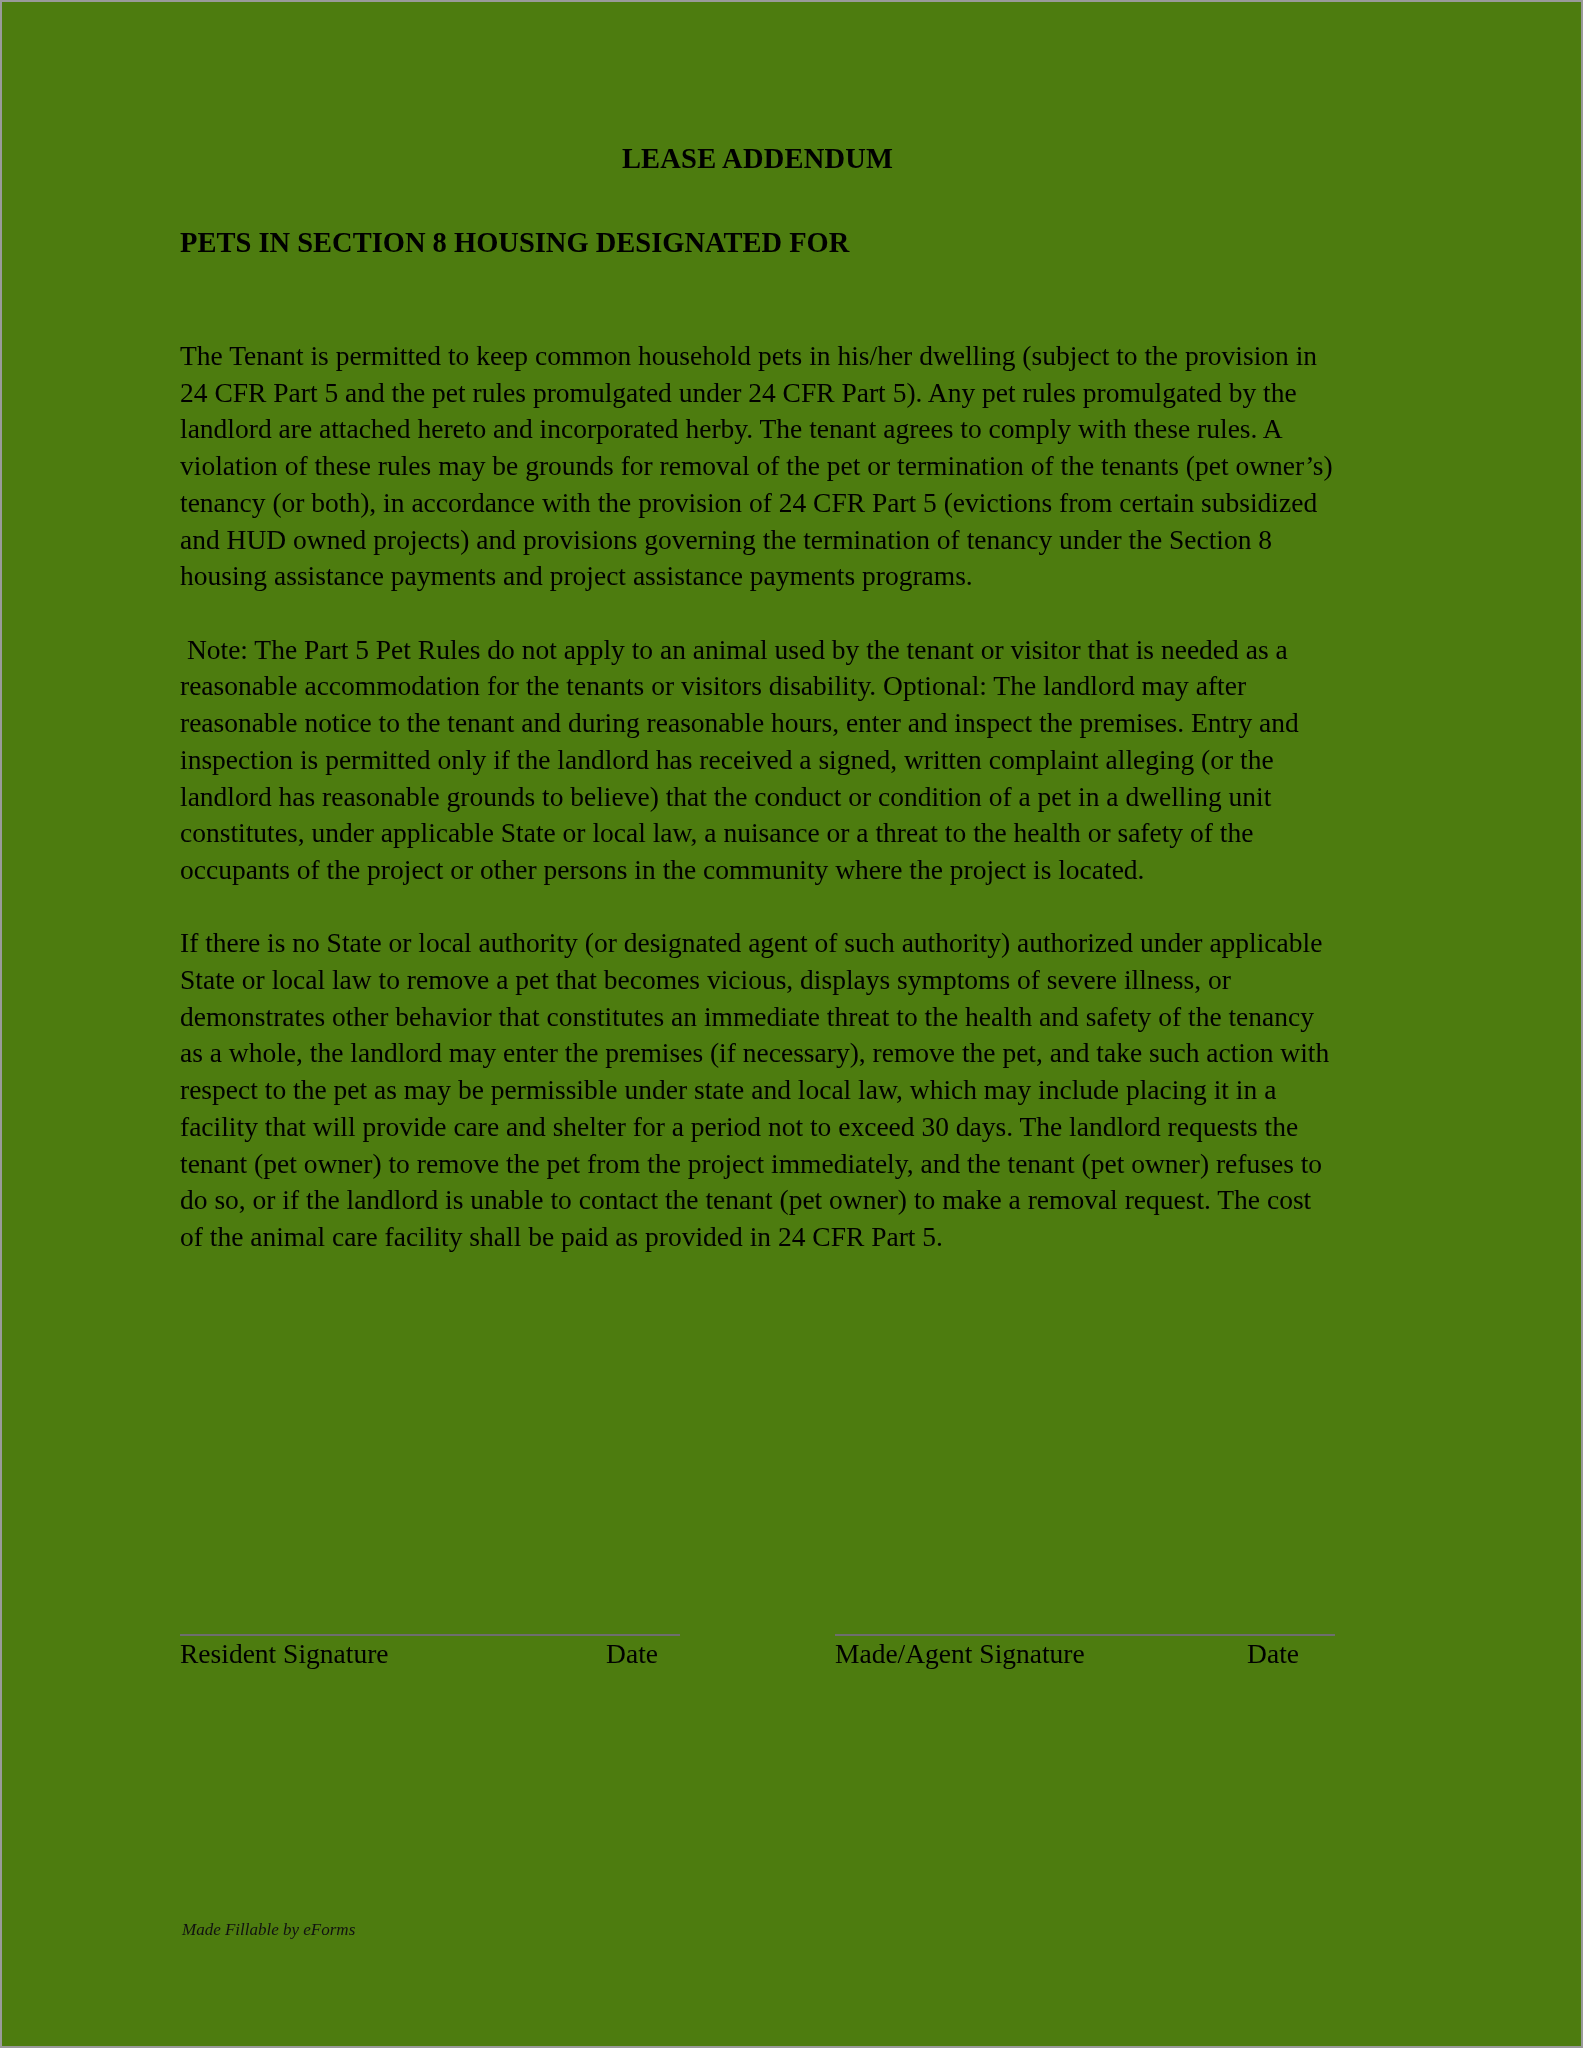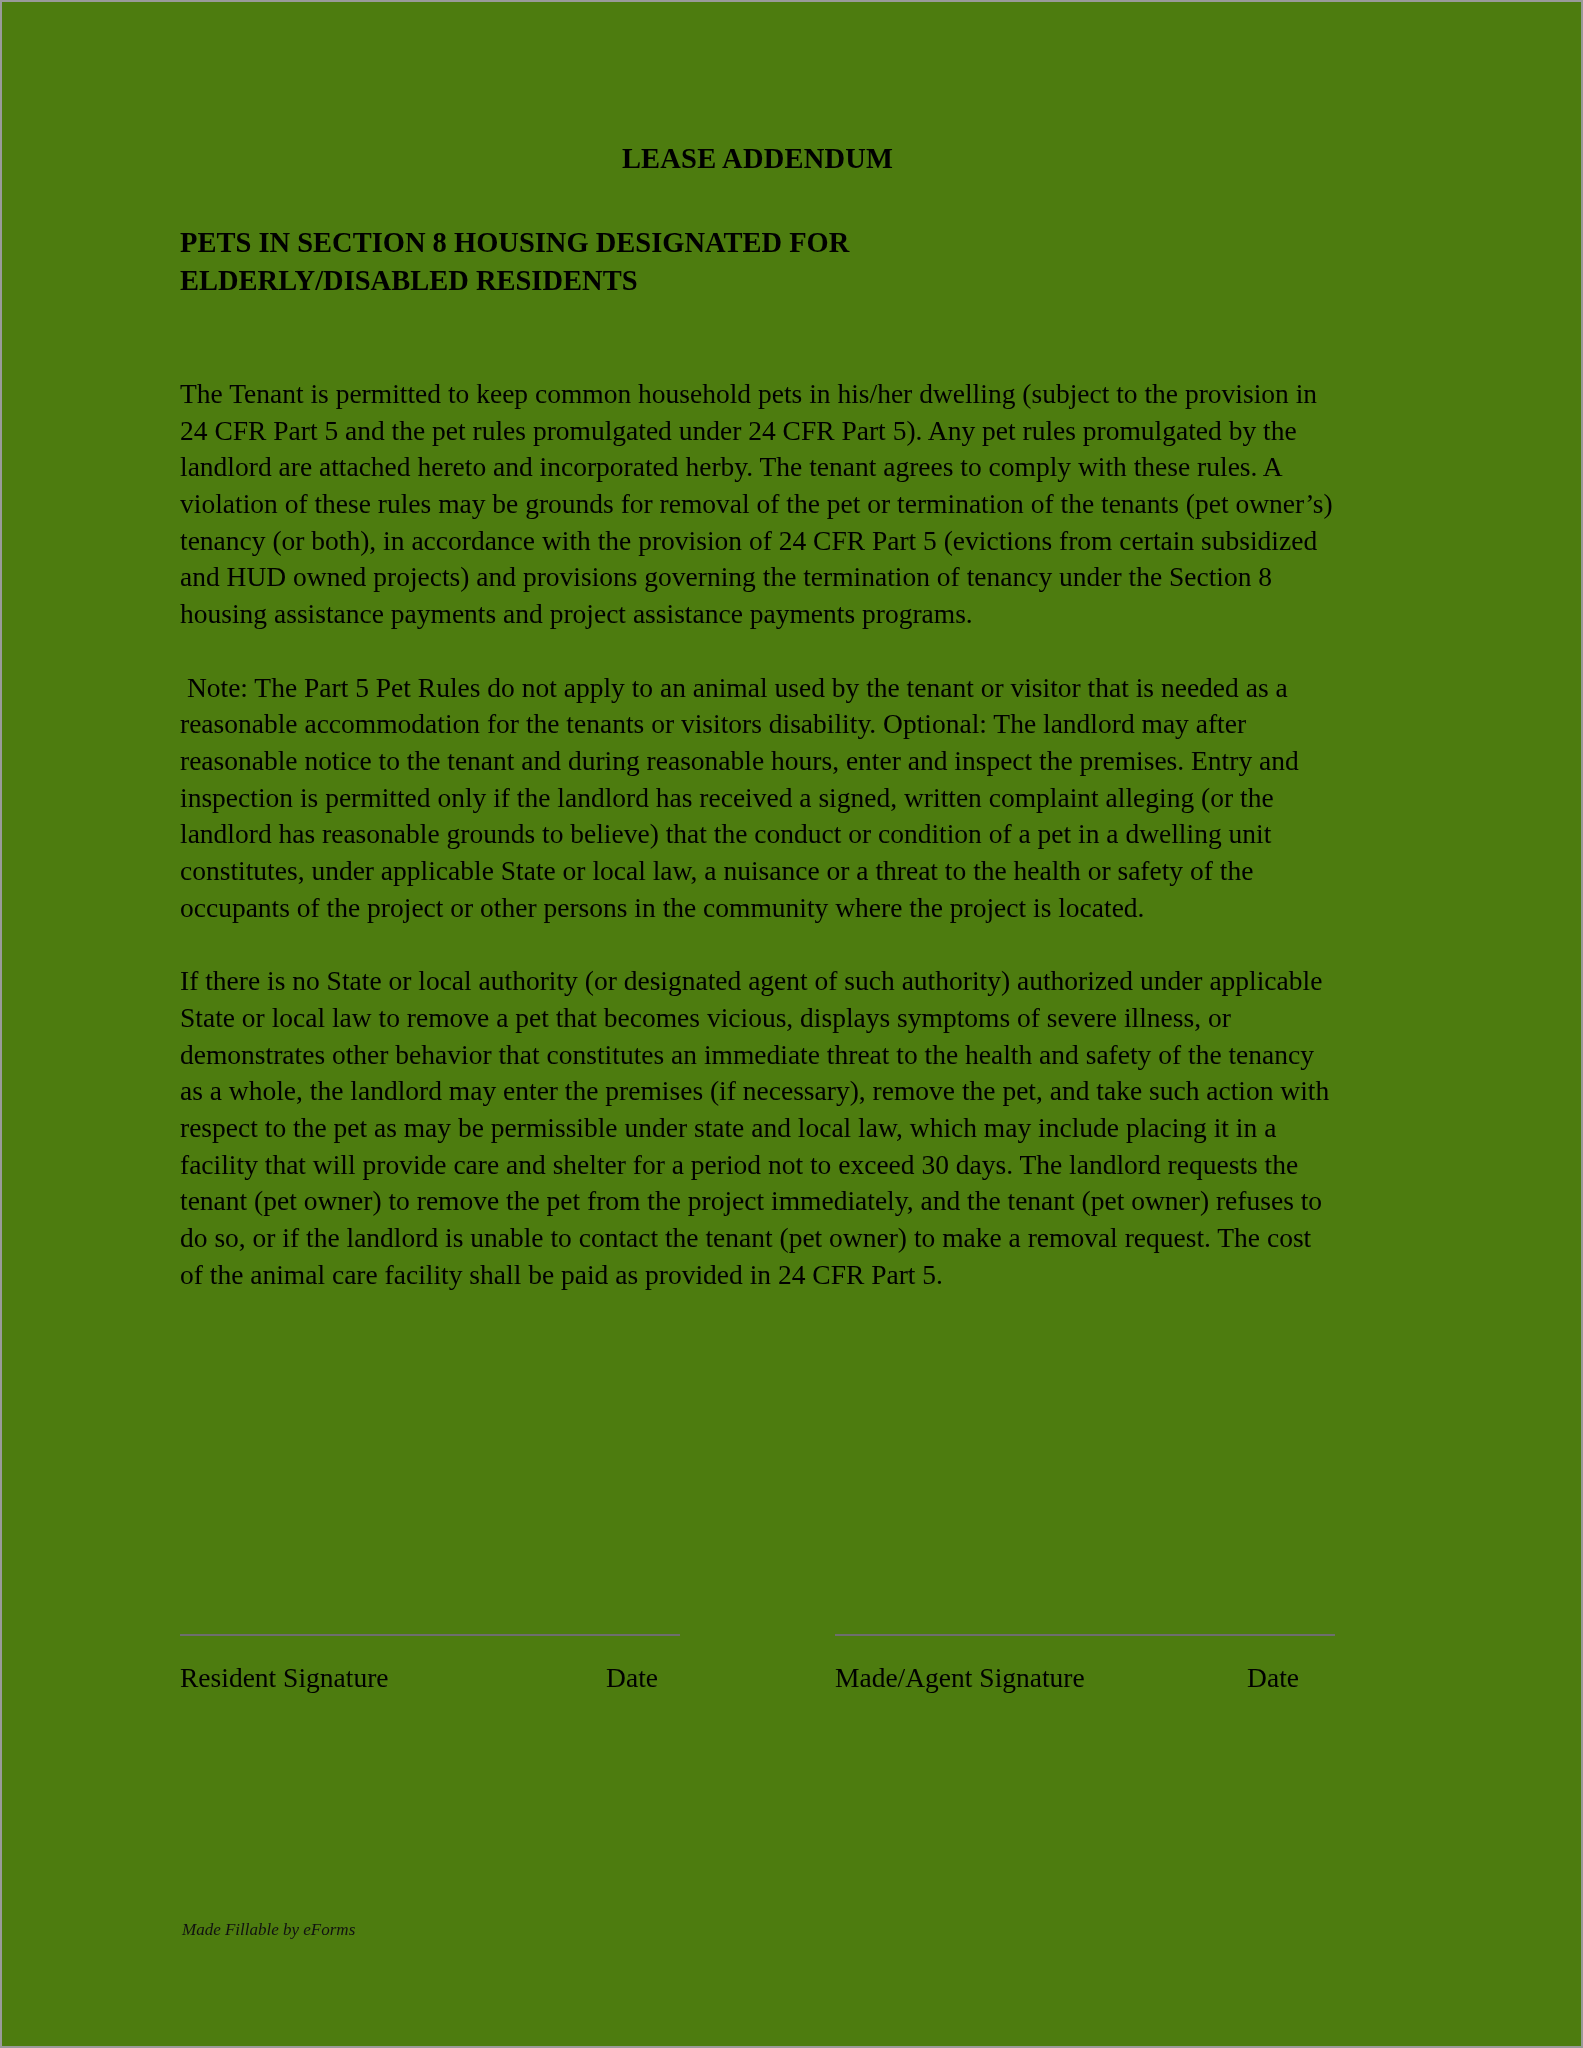--- a/index.html
+++ b/index.html
@@ -79,21 +79,21 @@
   .sig-col.right { width: 500px; }
   .sig-rule {
     border-top: 2px solid #6e6e6e;
     height: 0;
     width: 100%;
   }
   .sig-labels {
     display: flex;
     font-size: 27.5px;
     line-height: 1.3;
-    padding-top: 24px;
+    padding-top: 0;
   }
   .sig-name { flex: 0 0 auto; }
   .sig-date { margin-left: auto; padding-right: 22px; }
   .sig-col.right .sig-date { padding-right: 36px; }
 
   .footer-note {
     position: absolute;
     left: 180px;
     top: 1918px;
     font-size: 17px;
@@ -106,21 +106,20 @@
 <body>
 
 <div id="page">
 
   <div id="sheet">
 
     <h1 class="doc-title">LEASE ADDENDUM</h1>
 
     <h2 class="doc-subtitle">
       <span class="sub-line">PETS IN SECTION 8 HOUSING DESIGNATED FOR</span>
-      <span class="sub-line">ELDERLY/DISABLED RESIDENTS</span>
     </h2>
 
     <div class="body-block">
       <p class="para">The Tenant is permitted to keep common household pets in his/her dwelling (subject to the provision in 24 CFR Part 5 and the pet rules promulgated under 24 CFR Part 5). Any pet rules promulgated by the landlord are attached hereto and incorporated herby. The tenant agrees to comply with these rules. A violation of these rules may be grounds for removal of the pet or termination of the tenants (pet owner’s) tenancy (or both), in accordance with the provision of 24 CFR Part 5 (evictions from certain subsidized and HUD owned projects) and provisions governing the termination of tenancy under the Section 8 housing assistance payments and project assistance payments programs.</p>
       <p class="para"> Note: The Part 5 Pet Rules do not apply to an animal used by the tenant or visitor that is needed as a reasonable accommodation for the tenants or visitors disability. Optional: The landlord may after reasonable notice to the tenant and during reasonable hours, enter and inspect the premises. Entry and inspection is permitted only if the landlord has received a signed, written complaint alleging (or the landlord has reasonable grounds to believe) that the conduct or condition of a pet in a dwelling unit constitutes, under applicable State or local law, a nuisance or a threat to the health or safety of the occupants of the project or other persons in the community where the project is located.</p>
       <p class="para">If there is no State or local authority (or designated agent of such authority) authorized under applicable State or local law to remove a pet that becomes vicious, displays symptoms of severe illness, or demonstrates other behavior that constitutes an immediate threat to the health and safety of the tenancy as a whole, the landlord may enter the premises (if necessary), remove the pet, and take such action with respect to the pet as may be permissible under state and local law, which may include placing it in a facility that will provide care and shelter for a period not to exceed 30 days. The landlord requests the tenant (pet owner) to remove the pet from the project immediately, and the tenant (pet owner) refuses to do so, or if the landlord is unable to contact the tenant (pet owner) to make a removal request. The cost of the animal care facility shall be paid as provided in 24 CFR Part 5.</p>
     </div>
 
   </div>
 

